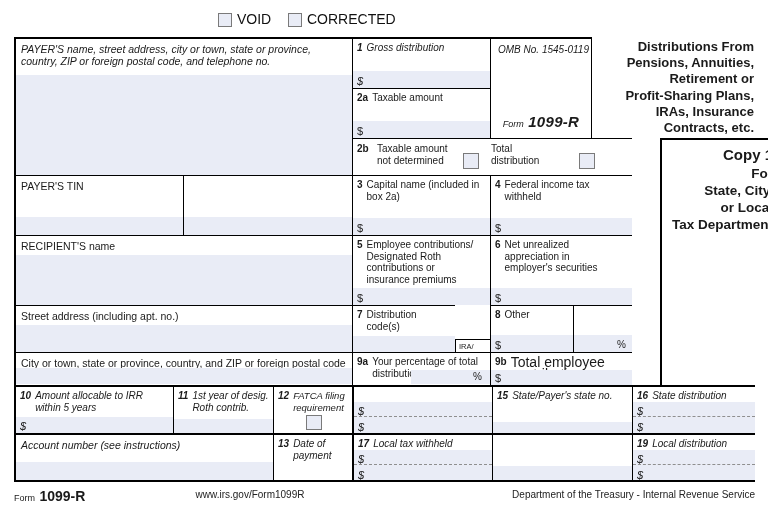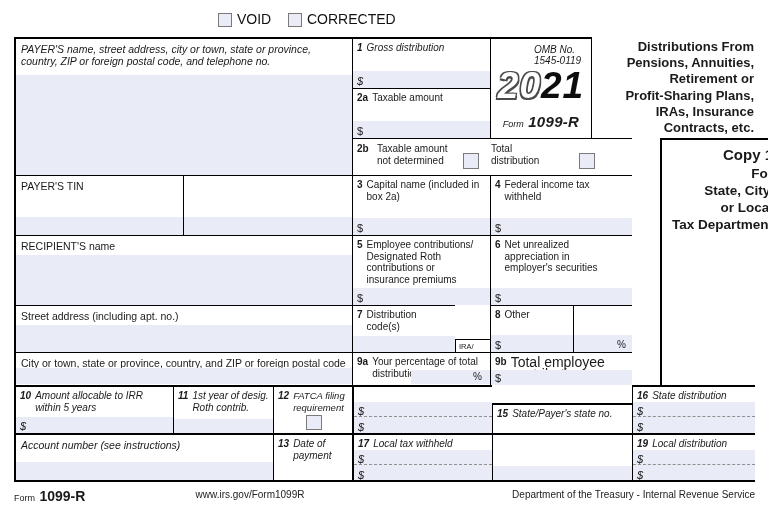--- a/index.html
+++ b/index.html
@@ -93,23 +93,22 @@
 </div>
 <div class="cell" style="left:352px;top:88px;width:138px;height:50px;">
   <div class="lblrow">
       <span class="bnum">2a</span>
       <span class="btext">Taxable amount</span>
     </div>
   <div class="shade" style="left:0;right:0;bottom:0;height:17px;"></div>
   <span class="dollar">$</span>
 </div>
 
-<div class="cell bt2 br1" style="left:490px;top:37px;width:102px;height:101px;padding-left:36px;">
+<div class="cell bt2 br1" style="left:490px;top:37px;width:102px;height:101px;">
   <div class="omb-lbl">OMB No. 1545-0119</div>
-  <div class="year"><span class="yr-out">20</span><span class="yr-bold">21</span></div>
   <div class="formline"><span class="fw">Form</span> <span class="fn">1099-R</span></div>
 </div>
 
 <div class="title-block" style="left:596px;top:39px;width:158px;">Distributions From
 Pensions, Annuities,
 Retirement or
 Profit-Sharing Plans,
 IRAs, Insurance
 Contracts, etc.</div>
 
@@ -241,21 +240,21 @@
   <div class="cb" style="left:32px;bottom:3px;width:16px;height:15px;"></div>
 </div>
 <div class="cell bt2 bl2" style="left:352px;top:385px;width:140px;height:48px;">
   <div class="valrow" style="bottom:16px;height:15px;">
       <span class="dollar">$</span>
     </div>
   <div class="valrow dashedtop" style="bottom:0;height:16px;">
       <span class="dollar">$</span>
     </div>
 </div>
-<div class="cell bt2" style="left:492px;top:403px;width:140px;height:52px;text-align:right;">
+<div class="cell bt2" style="left:492px;top:385px;width:140px;height:52px;text-align:right;">
   <div class="lblrow">
       <span class="bnum">15</span>
       <span class="btext">State/Payer's state no.</span>
     </div>
   <div class="shade" style="left:0;right:0;bottom:0;height:15px;"></div>
 </div>
 <div class="cell bt2" style="left:632px;top:385px;width:123px;height:48px;">
   <div class="lblrow">
       <span class="bnum">16</span>
       <span class="btext">State distribution</span>

